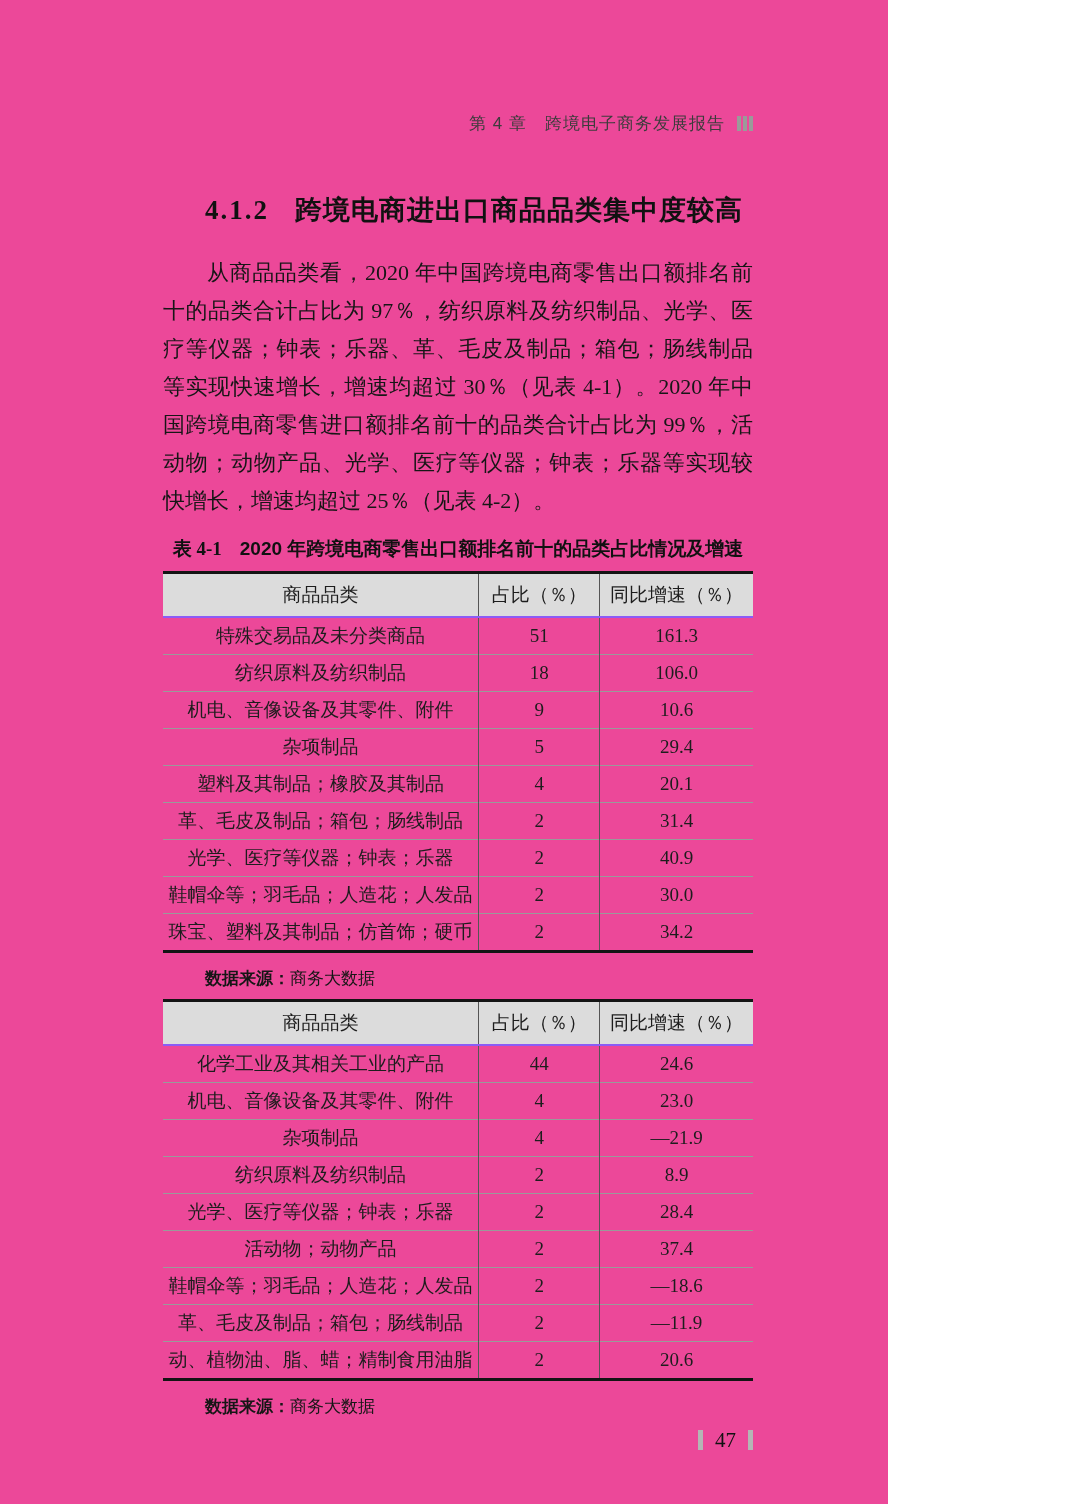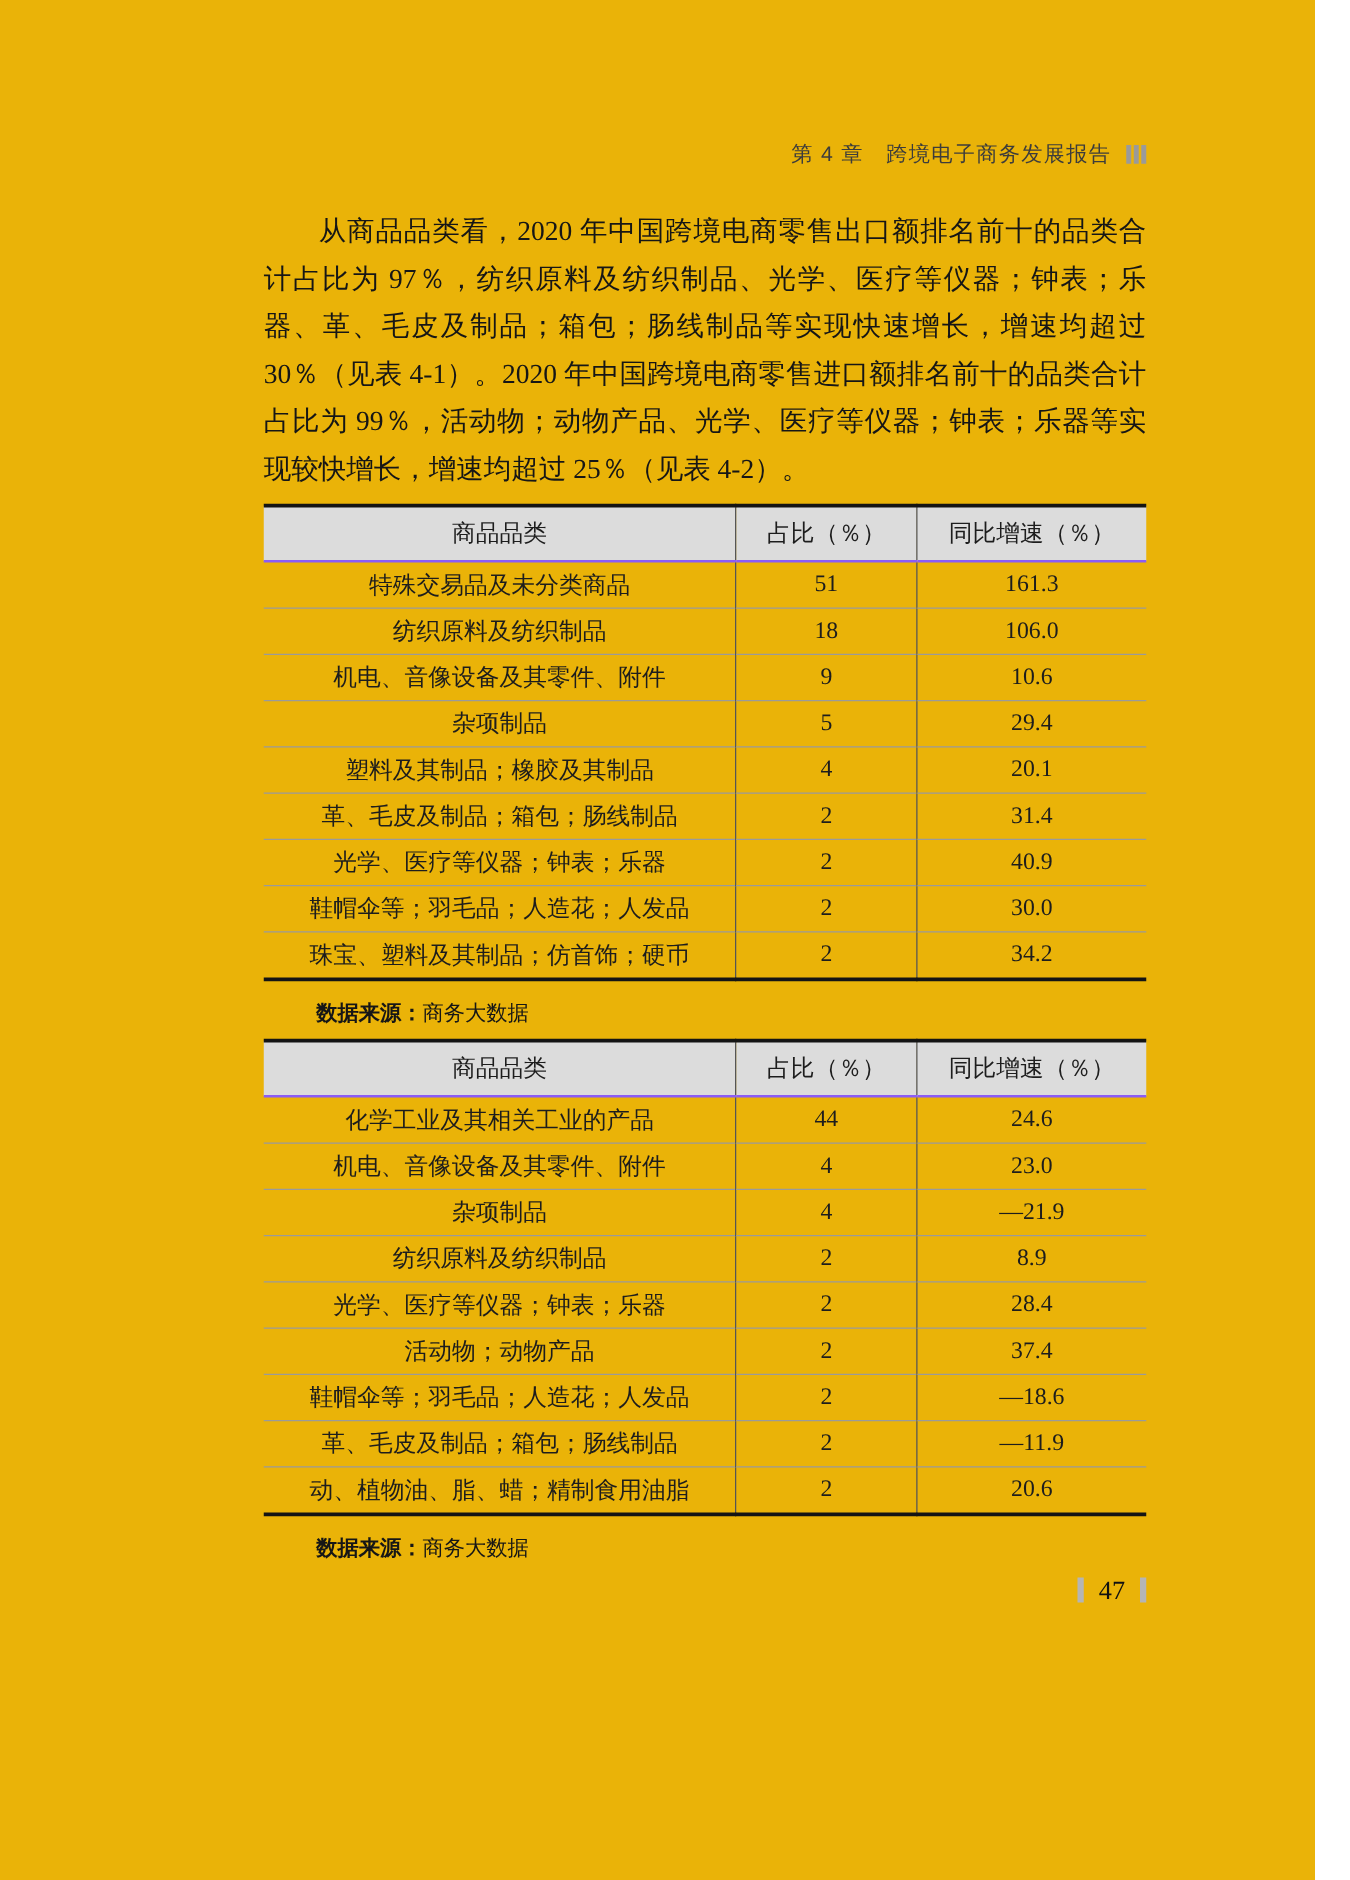--- a/index.html
+++ b/index.html
@@ -1,24 +1,23 @@
 <!DOCTYPE html>
 <html><head>
 <meta charset="utf-8">
 <style>
   html,body { margin:0; padding:0; background:#ffffff; }
   .page {
     position:relative;
-    width:1052px; height:1504px;
-    background:#eab308;
+    width:888px; height:1504px;
+    background:#ec4899;
     font-family:"Liberation Serif","DejaVu Serif",serif;
     color:#1d1d1d;
     overflow:hidden;
     box-sizing:border-box;
-    padding-left:48px;
   }
   .content { margin:0 135px 0 163px; }
 
   
   .running-header {
     padding-top:112px;
     text-align:right;
     font-family:"Liberation Sans","DejaVu Sans",sans-serif;
     font-size:17px; color:#3c3c3c;
     letter-spacing:1px;
@@ -115,23 +114,29 @@
 </head>
 <body>
 
 <div class="page">
   <div class="content">
 
     <div class="running-header">
       <span>第 4 章　跨境电子商务发展报告</span><span class="header-bars"><i></i><i></i><i></i></span>
     </div>
 
+    <div class="section-heading">
+      <span class="sec-no">4.1.2</span><span class="sec-title">跨境电商进出口商品品类集中度较高</span>
+    </div>
 
     <div class="body-paragraph">从商品品类看，2020 年中国跨境电商零售出口额排名前十的品类合计占比为 97％，纺织原料及纺织制品、光学、医疗等仪器；钟表；乐器、革、毛皮及制品；箱包；肠线制品等实现快速增长，增速均超过 30％（见表 4-1）。2020 年中国跨境电商零售进口额排名前十的品类合计占比为 99％，活动物；动物产品、光学、医疗等仪器；钟表；乐器等实现较快增长，增速均超过 25％（见表 4-2）。</div>
 
+    <div class="table-caption">
+      <span class="cap-label">表 4-1</span><span>2020 年跨境电商零售出口额排名前十的品类占比情况及增速</span>
+    </div>
 
     <table class="data-table">
       <thead>
         <tr>
           <th>商品品类</th>
           <th>占比（％）</th>
           <th>同比增速（％）</th>
         </tr>
       </thead>
       <tbody>

